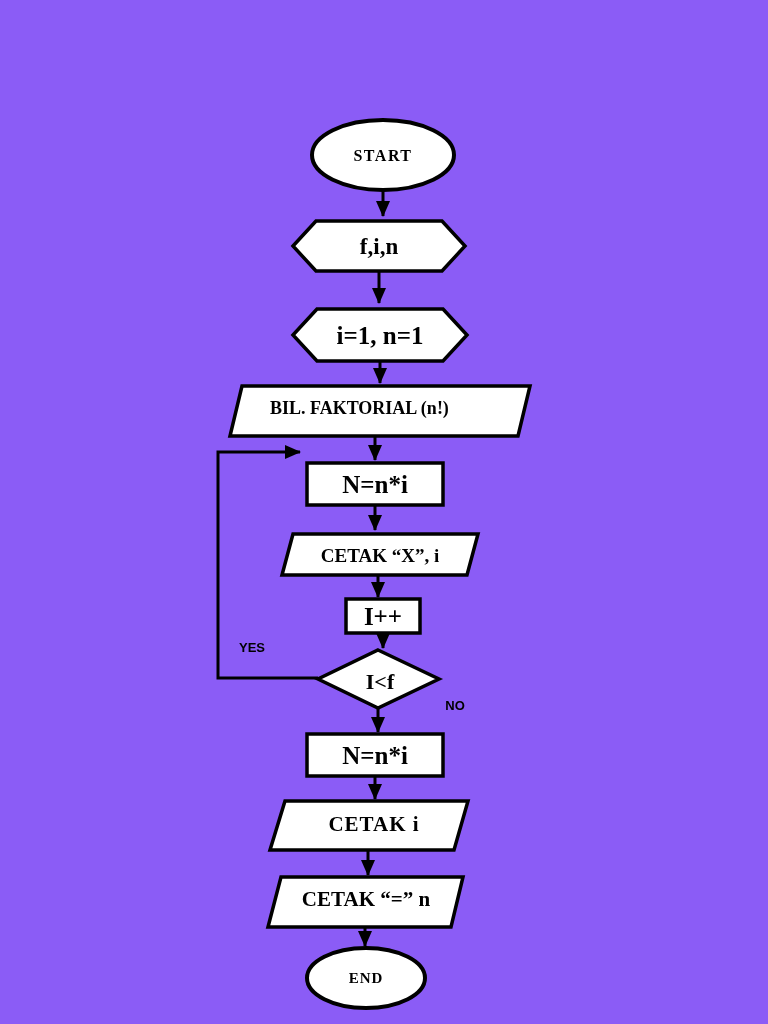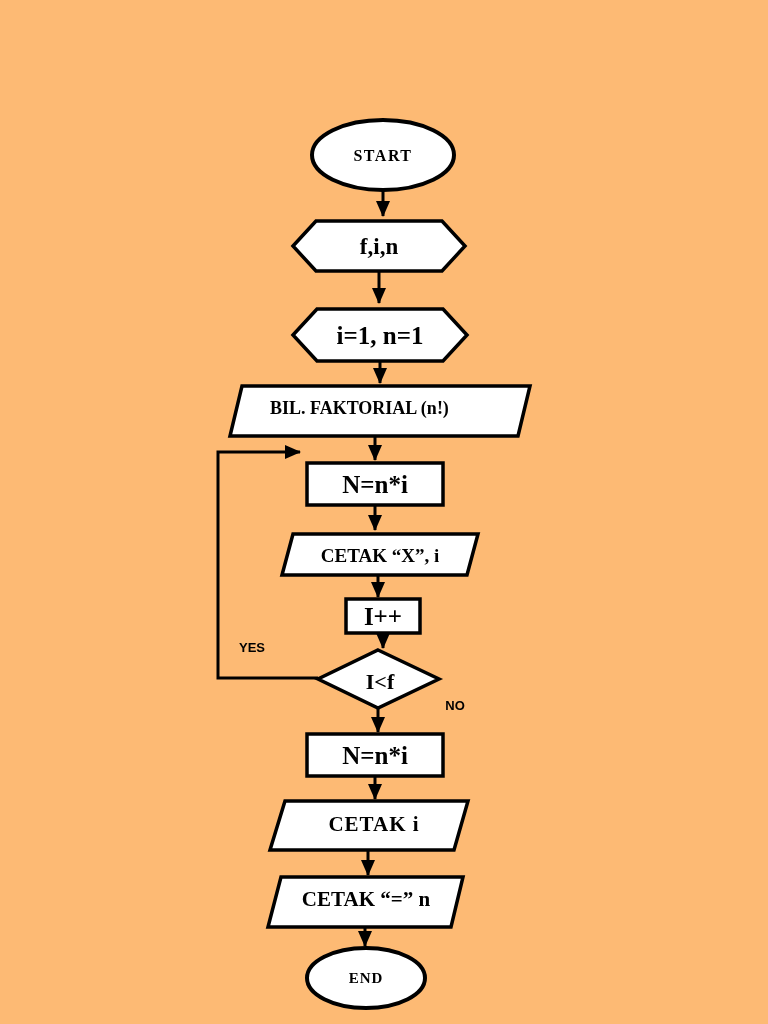--- a/index.html
+++ b/index.html
@@ -4,21 +4,21 @@
 <style>
   html, body {
     margin: 0;
     padding: 0;
     background: #ffffff;
   }
   .page {
     position: relative;
     width: 768px;
     height: 1024px;
-    background: #fdba74;
+    background: #8b5cf6;
     overflow: hidden;
   }
   svg { display: block; }
   .node-text {
     font-family: "Liberation Serif", serif;
     font-weight: bold;
     fill: #000000;
     text-anchor: middle;
   }
   .edge-text {

